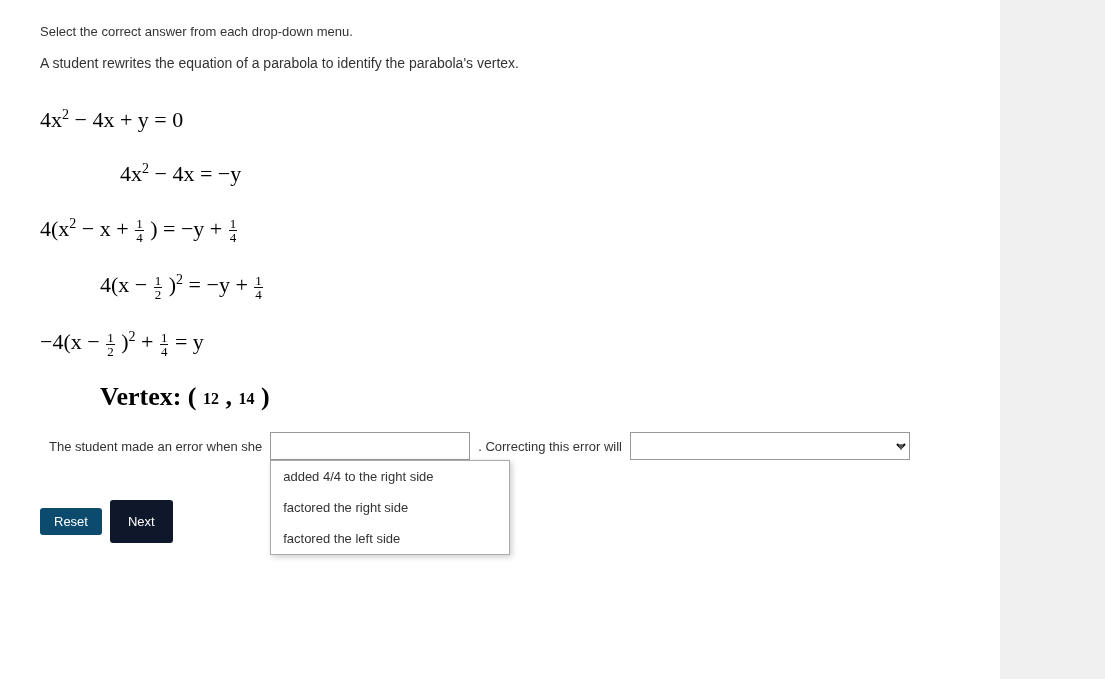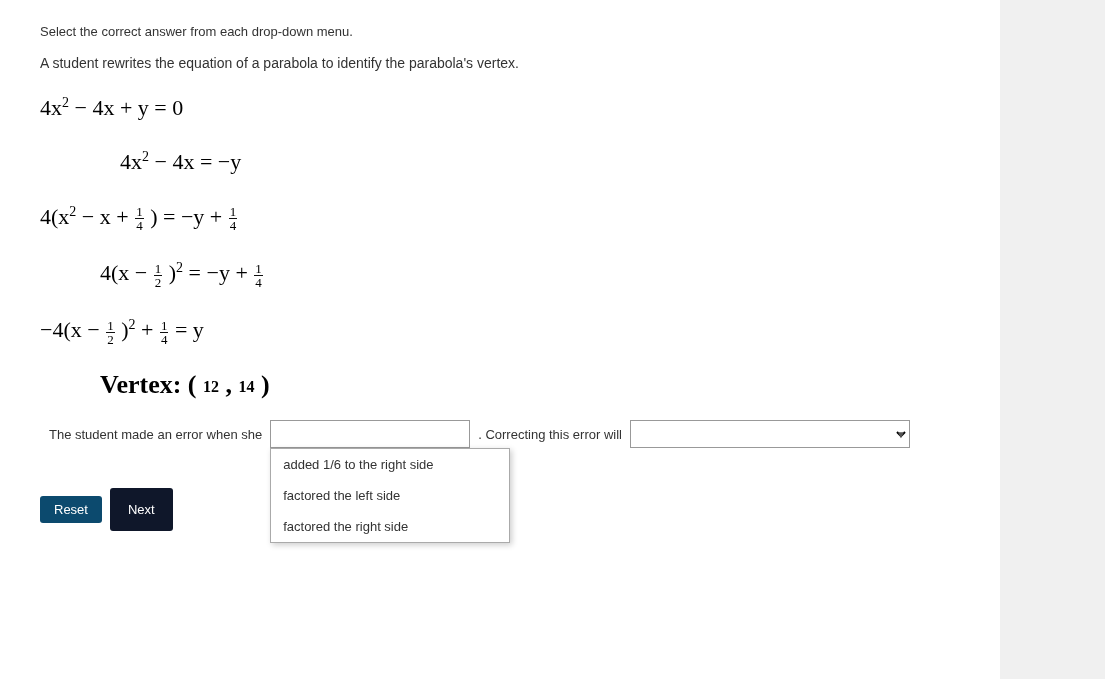--- a/index.html
+++ b/index.html
@@ -18,21 +18,21 @@
       position: relative;
     }
     .instruction {
       font-size: 13px;
       color: #333;
       margin-bottom: 16px;
     }
     .description {
       font-size: 14px;
       color: #333;
-      margin-bottom: 4px;
+      margin-bottom: 16px;
     }
     .math-line {
       display: flex;
       align-items: baseline;
       margin-bottom: 8px;
     }
     .math-line.indent1 { padding-left: 80px; }
     .math-line.indent2 { padding-left: 60px; }
     .math-line.indent4 { padding-left: 0px; }
     .math-text {
@@ -237,23 +237,23 @@
     <div class="dropdown-container">
       <select class="dropdown-select">
         <option value=""></option>
         <option value="subtracted">subtracted 4x from both sides</option>
         <option value="added">added 1/4 to the right side</option>
         <option value="factored-left">factored the left side</option>
         <option value="factored-right">factored the right side</option>
       </select>
       
       <div class="dropdown-menu">
-        <div class="dropdown-menu-item">added 1/6 to the right side</div>
+        <div class="dropdown-menu-item">added 4/4 to the right side</div>
+        <div class="dropdown-menu-item">factored the right side</div>
         <div class="dropdown-menu-item">factored the left side</div>
-        <div class="dropdown-menu-item">factored the right side</div>
       </div>
     </div>
 
     <span>. Correcting this error will</span>
 
     <div class="dropdown-container">
       <select class="dropdown-select2">
         <option value=""></option>
         <option value="change">change the vertex</option>
         <option value="nochange">not change the vertex</option>

